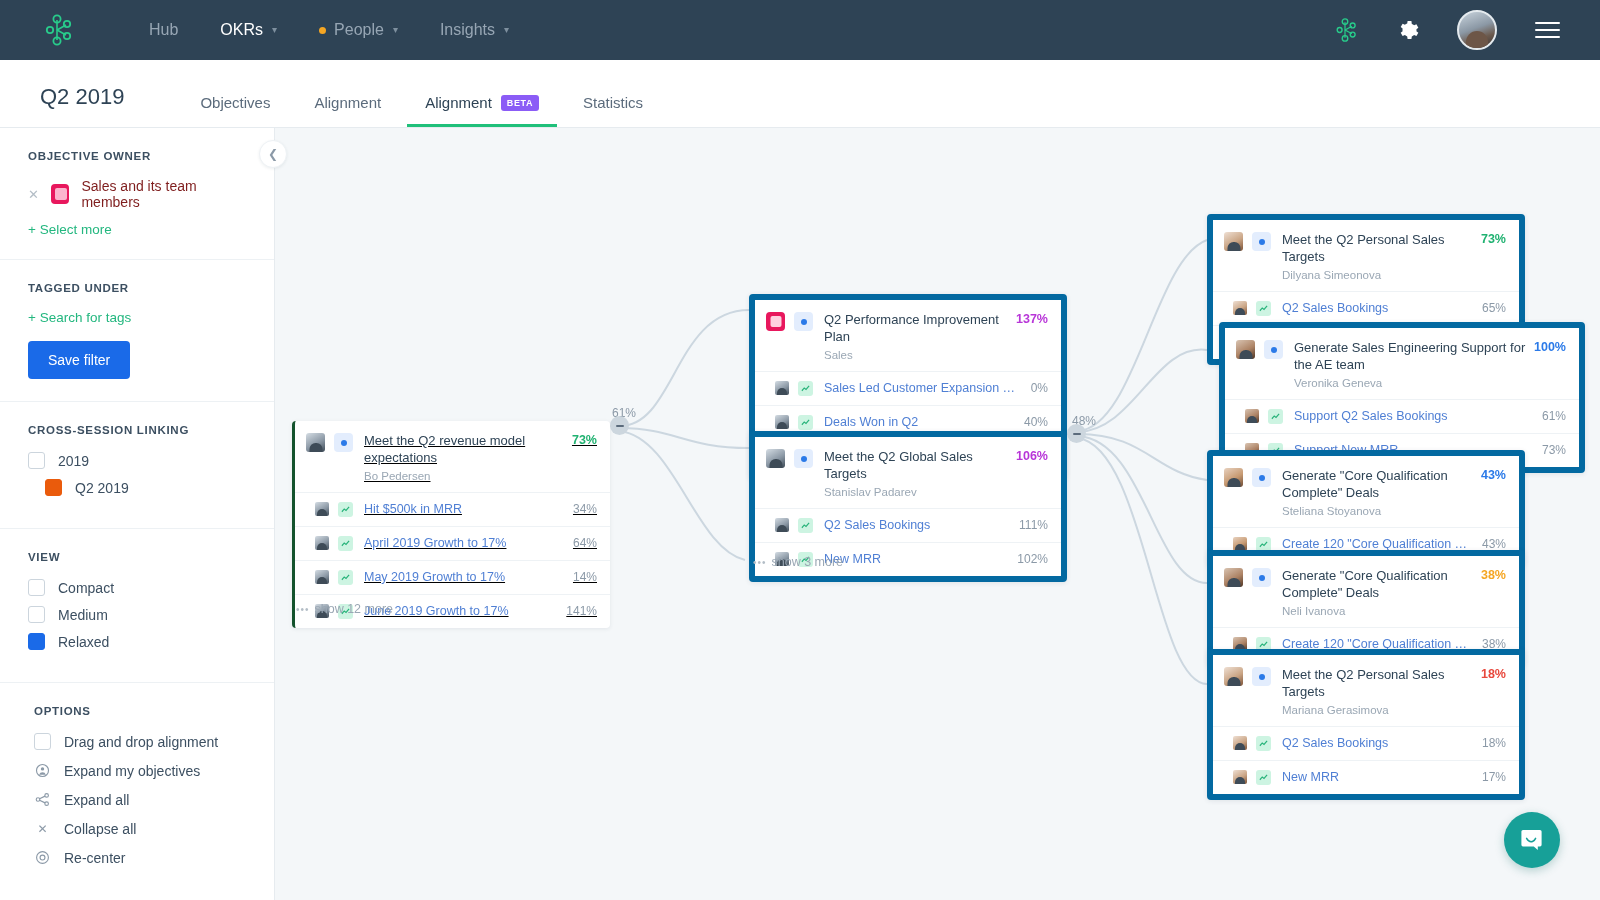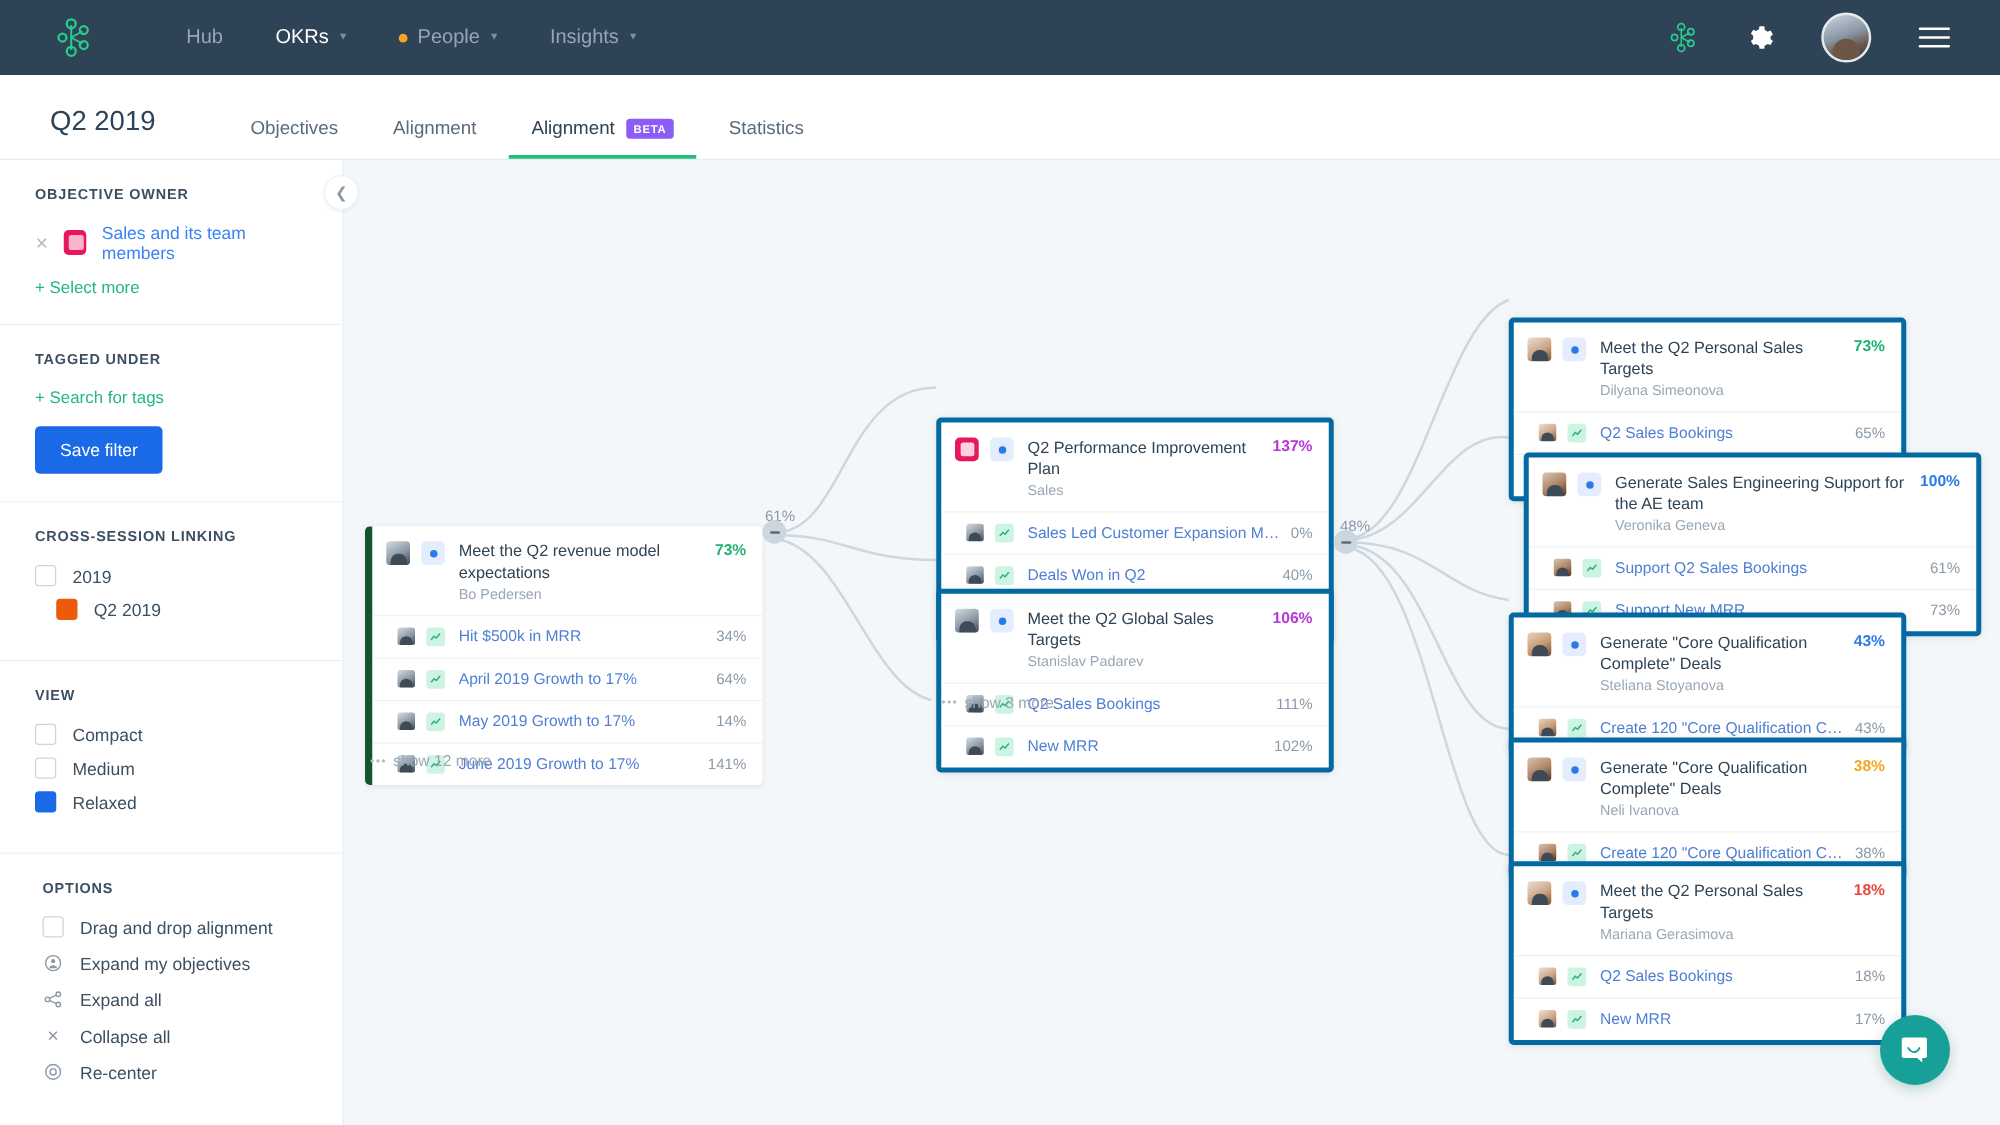--- a/index.html
+++ b/index.html
@@ -92,21 +92,21 @@
   .owner-row { display: flex; align-items: center; margin-bottom: 12px; }
   .x-btn { color:#b3bdc6; font-size:13px; margin-right:12px; cursor:pointer; line-height:1; }
   .team-avatar {
     width:20px; height:20px; border-radius:4px; background:#e8175d;
     margin-right:12px; position:relative;
   }
   .team-avatar::after{
     content:""; position:absolute; left:4px; top:4px; width:12px; height:12px;
     background:#ffd0e0; border-radius:2px; opacity:.85;
   }
-  .owner-name { font-size:14px; color:#3b82f6; }
+  .owner-name { font-size:14px; color:#7f1d1d; }
   .green-link { font-size:13.5px; color:#23b77f; cursor:pointer; }
   .btn-save {
     margin-top:16px; background:#1a6ae8; color:#fff; font-size:14px;
     border:none; border-radius:4px; padding:11px 20px; cursor:pointer;
     font-family:"Liberation Sans", sans-serif;
   }
   .check-row { display:flex; align-items:center; margin-bottom:10px; cursor:pointer;text-align:center; }
   .check-row.indent { margin-left: 17px; }
   .cbox {
     width:17px; height:17px; border:1.5px solid #ccd5dd; border-radius:3px;
@@ -134,22 +134,22 @@
     background:#f4f7f9; overflow:hidden;
   }
   .edges { position:absolute; left:0; top:0; width:1325px; height:772px; }
 
   
   .card {
     position:absolute; background:#fff; border-radius:4px;
     box-shadow:0 1px 4px rgba(40,60,80,.09);
     font-size:13px; overflow:hidden; z-index:5;
   }
-  .card.bordered { border:4px solid #0369a1; box-shadow:0 1px 5px rgba(40,60,80,.10);margin-top:40px; }
-  .card.stripe { border-left:6px solid #14532d; }
+  .card.bordered { border:6px solid #0369a1; box-shadow:0 1px 5px rgba(40,60,80,.10); }
+  .card.stripe { border-left:3px solid #14532d;text-decoration:underline; }
   .card-head { display:flex; align-items:flex-start; padding:11px 13px 10px 11px; }
   .av {
     width:19px; height:19px; border-radius:3px; flex:none; margin-right:9px;
     margin-top:1px; background:linear-gradient(150deg,#cfd8df 0%,#97a5b1 55%,#55636f 100%);
     position:relative; overflow:hidden;
   }
   .av::after{
     content:""; position:absolute; left:50%; bottom:0; transform:translateX(-50%);
     width:13px; height:9px; border-radius:6px 6px 0 0; background:#3e4b57;
   }

